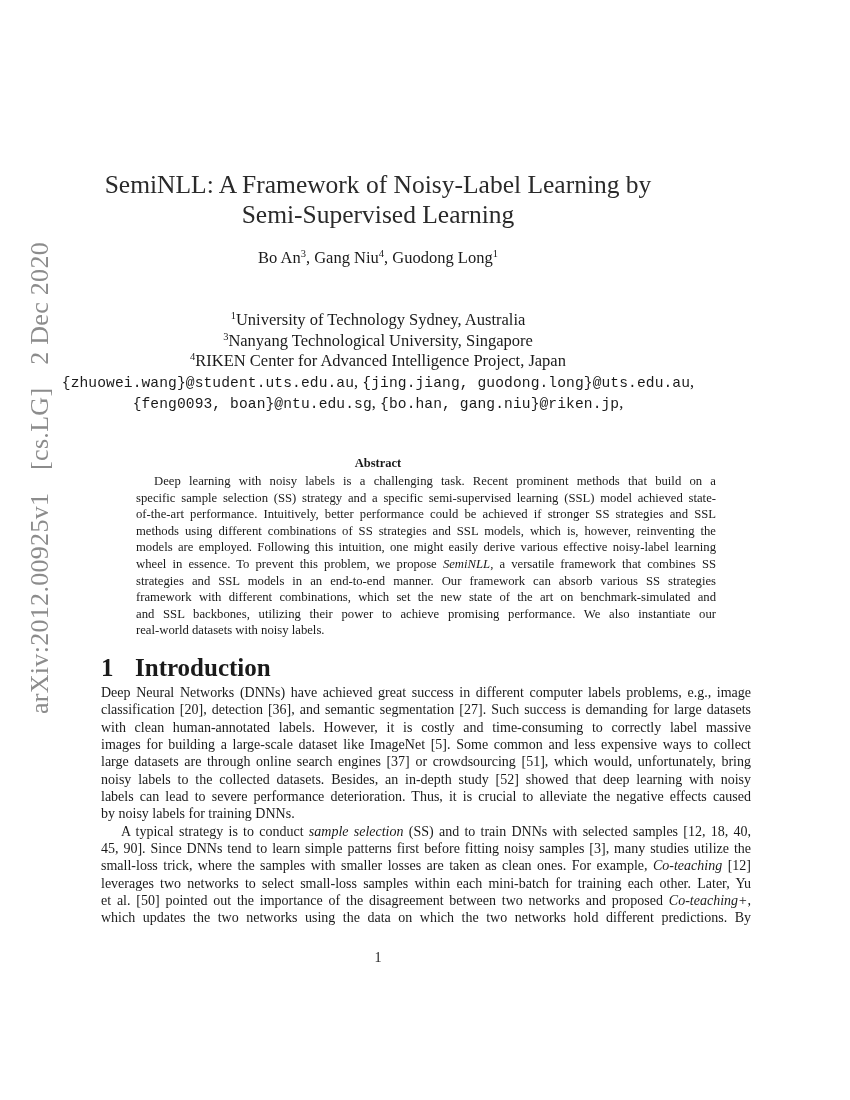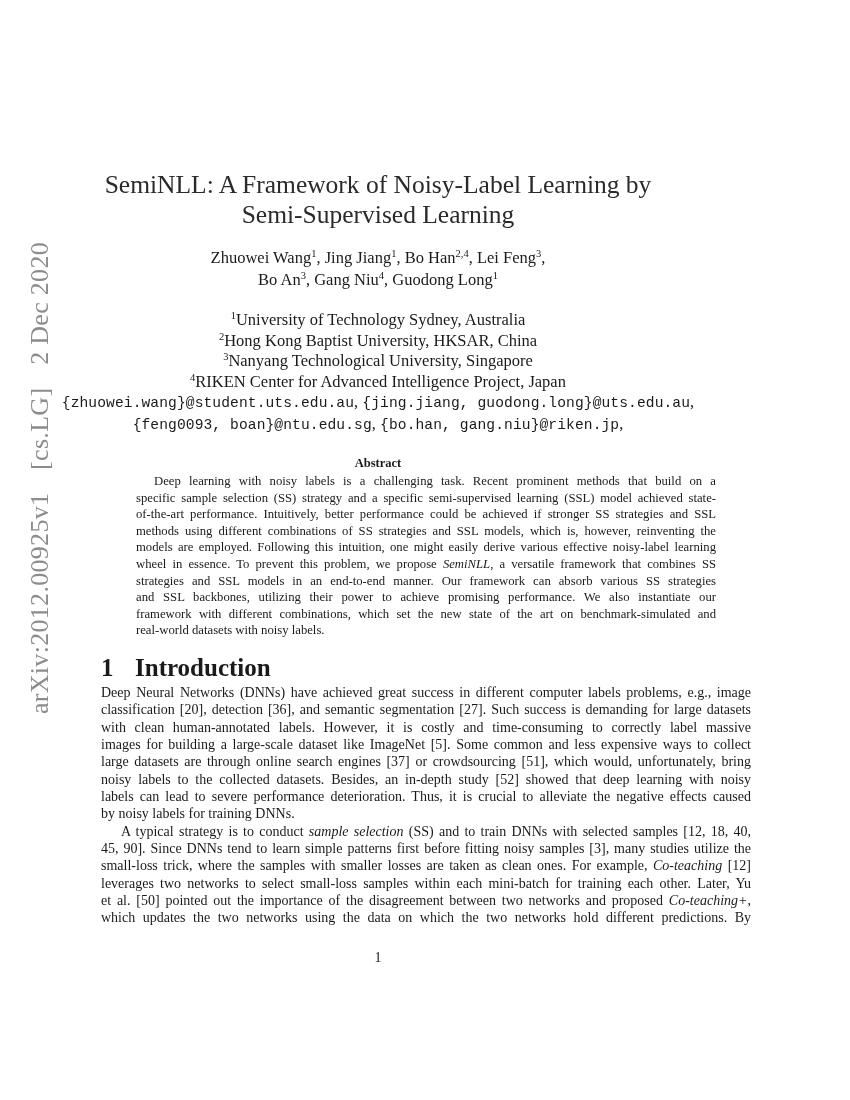--- a/index.html
+++ b/index.html
@@ -38,44 +38,42 @@
   <span>[cs.LG]</span>
   <span>2 Dec 2020</span>
 </div>
 
 <div class="abs center title">
   <div>SemiNLL: A Framework of Noisy-Label Learning by</div>
   <div>Semi-Supervised Learning</div>
 </div>
 
 <div class="abs center authors" id="authors">
-    <div><span>Zhuowei Wang</span><sup>1</sup>, <span>Jing Jiang</span><sup>1</sup>, <span>Bo Han</span><sup>2,4</sup>, <span>Lei Feng</span><sup>3</sup>,</div>
     <div><span>Bo An</span><sup>3</sup>, <span>Gang Niu</span><sup>4</sup>, <span>Guodong Long</span><sup>1</sup></div>
   </div>
 
 <div class="abs center affil" id="affil">
     <div><sup>1</sup><span>University of Technology Sydney, Australia</span></div>
-    <div><sup>2</sup><span>Hong Kong Baptist University, HKSAR, China</span></div>
     <div><sup>3</sup><span>Nanyang Technological University, Singapore</span></div>
     <div><sup>4</sup><span>RIKEN Center for Advanced Intelligence Project, Japan</span></div>
     <div><span class="mono">{zhuowei.wang}@student.uts.edu.au</span>, <span class="mono">{jing.jiang, guodong.long}@uts.edu.au</span>,</div>
     <div><span class="mono">{feng0093, boan}@ntu.edu.sg</span>, <span class="mono">{bo.han, gang.niu}@riken.jp</span>,</div>
   </div>
 
 <div class="abs center abs-head">Abstract</div>
 <div class="abs abs-body" id="abstract">
     <span class="line ind">Deep learning with noisy labels is a challenging task. Recent prominent methods that build on a</span>
     <span class="line">specific sample selection (SS) strategy and a specific semi-supervised learning (SSL) model achieved state-</span>
     <span class="line">of-the-art performance. Intuitively, better performance could be achieved if stronger SS strategies and SSL</span>
     <span class="line">methods using different combinations of SS strategies and SSL models, which is, however, reinventing the</span>
     <span class="line">models are employed. Following this intuition, one might easily derive various effective noisy-label learning</span>
     <span class="line">wheel in essence. To prevent this problem, we propose <i>SemiNLL</i>, a versatile framework that combines SS</span>
     <span class="line">strategies and SSL models in an end-to-end manner. Our framework can absorb various SS strategies</span>
+    <span class="line">framework with different combinations, which set the new state of the art on benchmark-simulated and</span>
     <span class="line">and SSL backbones, utilizing their power to achieve promising performance. We also instantiate our</span>
-    <span class="line">framework with different combinations, which set the new state of the art on benchmark-simulated and</span>
     <span class="line last">real-world datasets with noisy labels.</span>
   </div>
 
 <div class="abs sec-head">
   <span class="num">1</span><span>Introduction</span>
 </div>
 
 <div class="abs body" id="body">
     <span class="line">Deep Neural Networks (DNNs) have achieved great success in different computer labels problems, e.g., image</span>
     <span class="line">classification [20], detection [36], and semantic segmentation [27]. Such success is demanding for large datasets</span>

